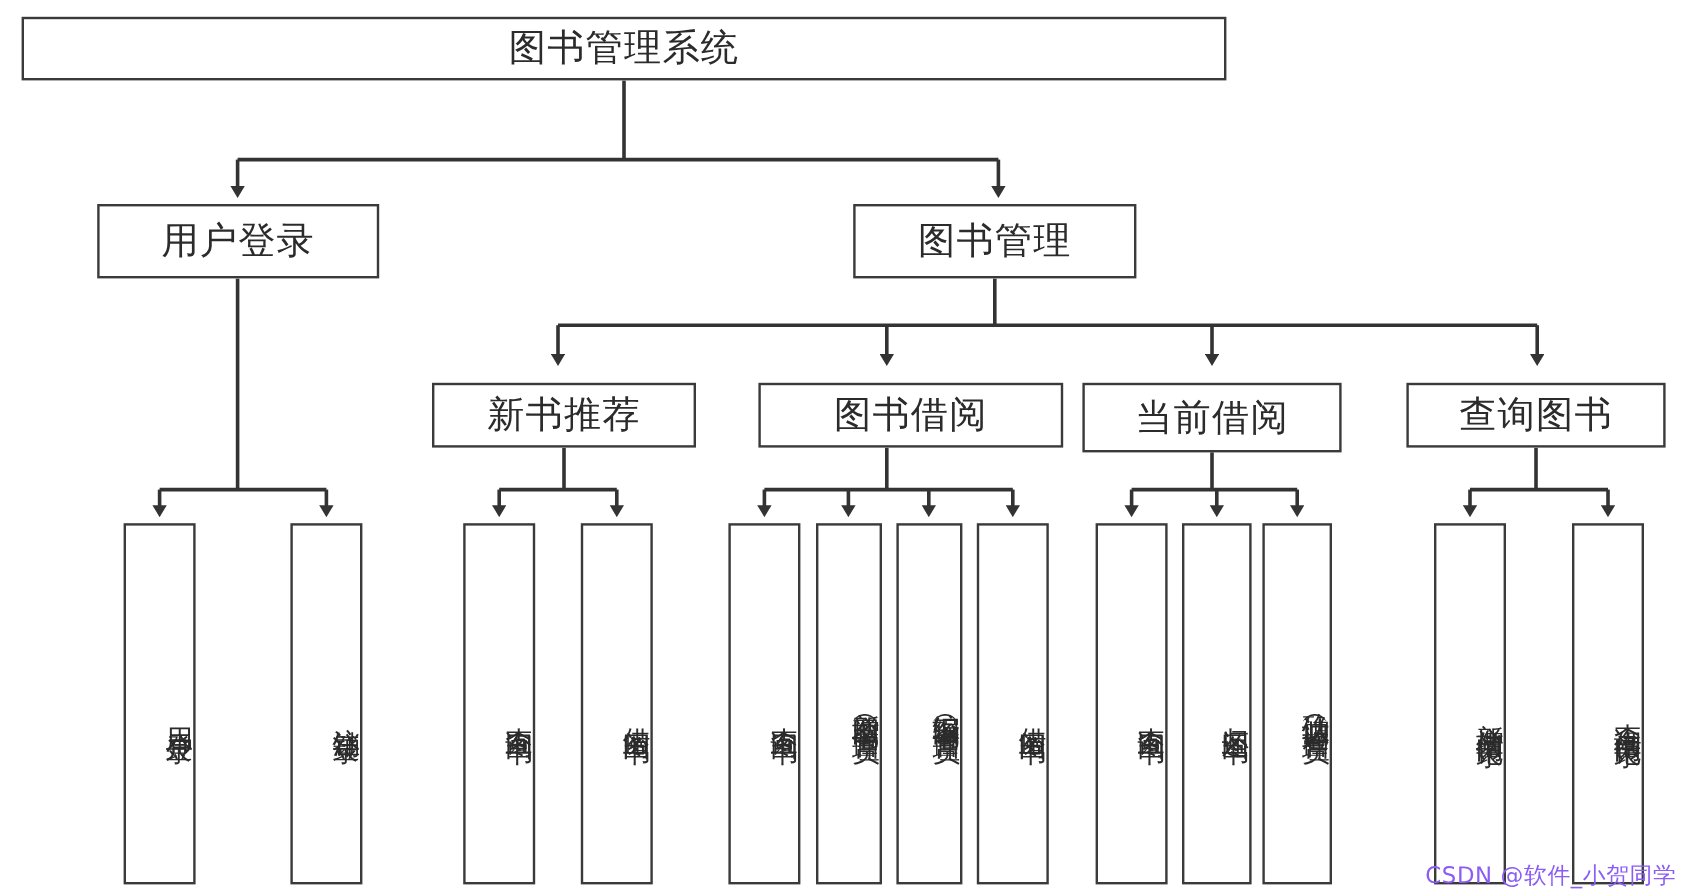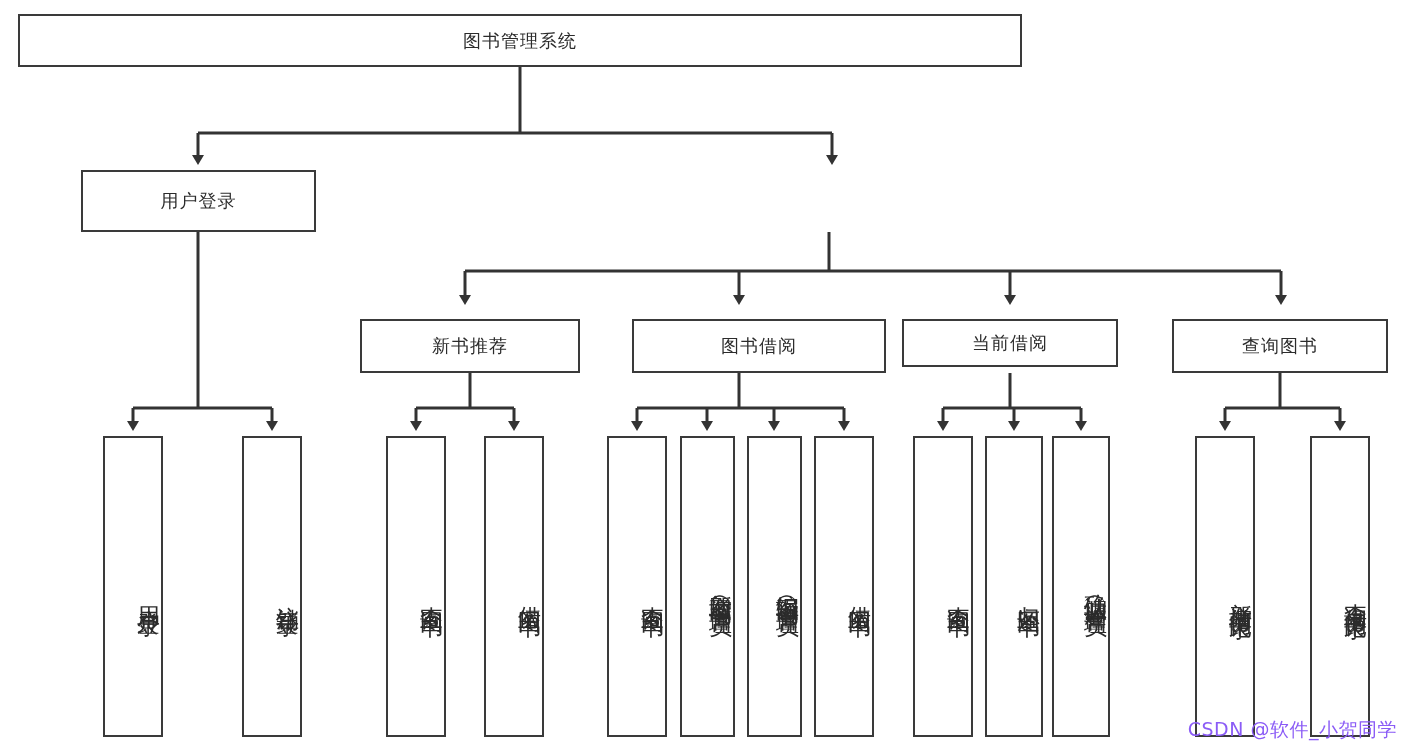--- a/index.html
+++ b/index.html
@@ -22,21 +22,21 @@
     box-sizing:border-box;
     background:#ffffff;
     border:2px solid #3a3a3a;
     display:flex;
     align-items:center;
     justify-content:center;
     color:#2b2b2b;
     z-index:3;
   }
   .node.h{
-    font-size:18px;
+    font-size:31px;
     letter-spacing:1px;
     line-height:1.1;
   }
   .node.v{
     writing-mode:vertical-rl;
     text-orientation:upright;
     font-size:23px;
     letter-spacing:3px;
     align-items:flex-start;
     justify-content:center;
@@ -105,24 +105,25 @@
       <path d="M1280,373 L1280,408"></path>
       <path d="M1225,408 L1340,408"></path>
       <path d="M1225,408 L1225,422" marker-end="url(#arrow)"></path>
       <path d="M1340,408 L1340,422" marker-end="url(#arrow)"></path>
     </g>
   </svg>
 
   <div class="node h" style="left:18px;top:14px;width:1004px;height:53px;">图书管理系统</div>
 
   <div class="node h" style="left:81px;top:170px;width:235px;height:62px;">用户登录</div>
+  <div class="node h" style="left:711px;top:170px;width:236px;height:62px;">图书管理</div>
 
-  <div class="node h" style="left:360px;top:319px;width:220px;height:54px;">新书推荐</div>
+  <div class="node h" style="left:360px;top:319px;width:220px;height:54px;font-family:Liberation Serif, serif;">新书推荐</div>
   <div class="node h" style="left:632px;top:319px;width:254px;height:54px;">图书借阅</div>
-  <div class="node h" style="left:902px;top:319px;width:216px;height:48px;">当前借阅</div>
+  <div class="node h" style="left:902px;top:319px;width:216px;height:58px;">当前借阅</div>
   <div class="node h" style="left:1172px;top:319px;width:216px;height:54px;">查询图书</div>
 
   <div class="node v" style="left:103px;top:436px;width:60px;height:301px;">用户登录</div>
   <div class="node v" style="left:242px;top:436px;width:60px;height:301px;">注销登录</div>
 
   <div class="node v" style="left:386px;top:436px;width:60px;height:301px;">查询图书</div>
   <div class="node v" style="left:484px;top:436px;width:60px;height:301px;">借阅图书</div>
 
   <div class="node v" style="left:607px;top:436px;width:60px;height:301px;">查询图书</div>
   <div class="node v tall" style="left:680px;top:436px;width:55px;height:301px;">新增图书（管理员）</div>

